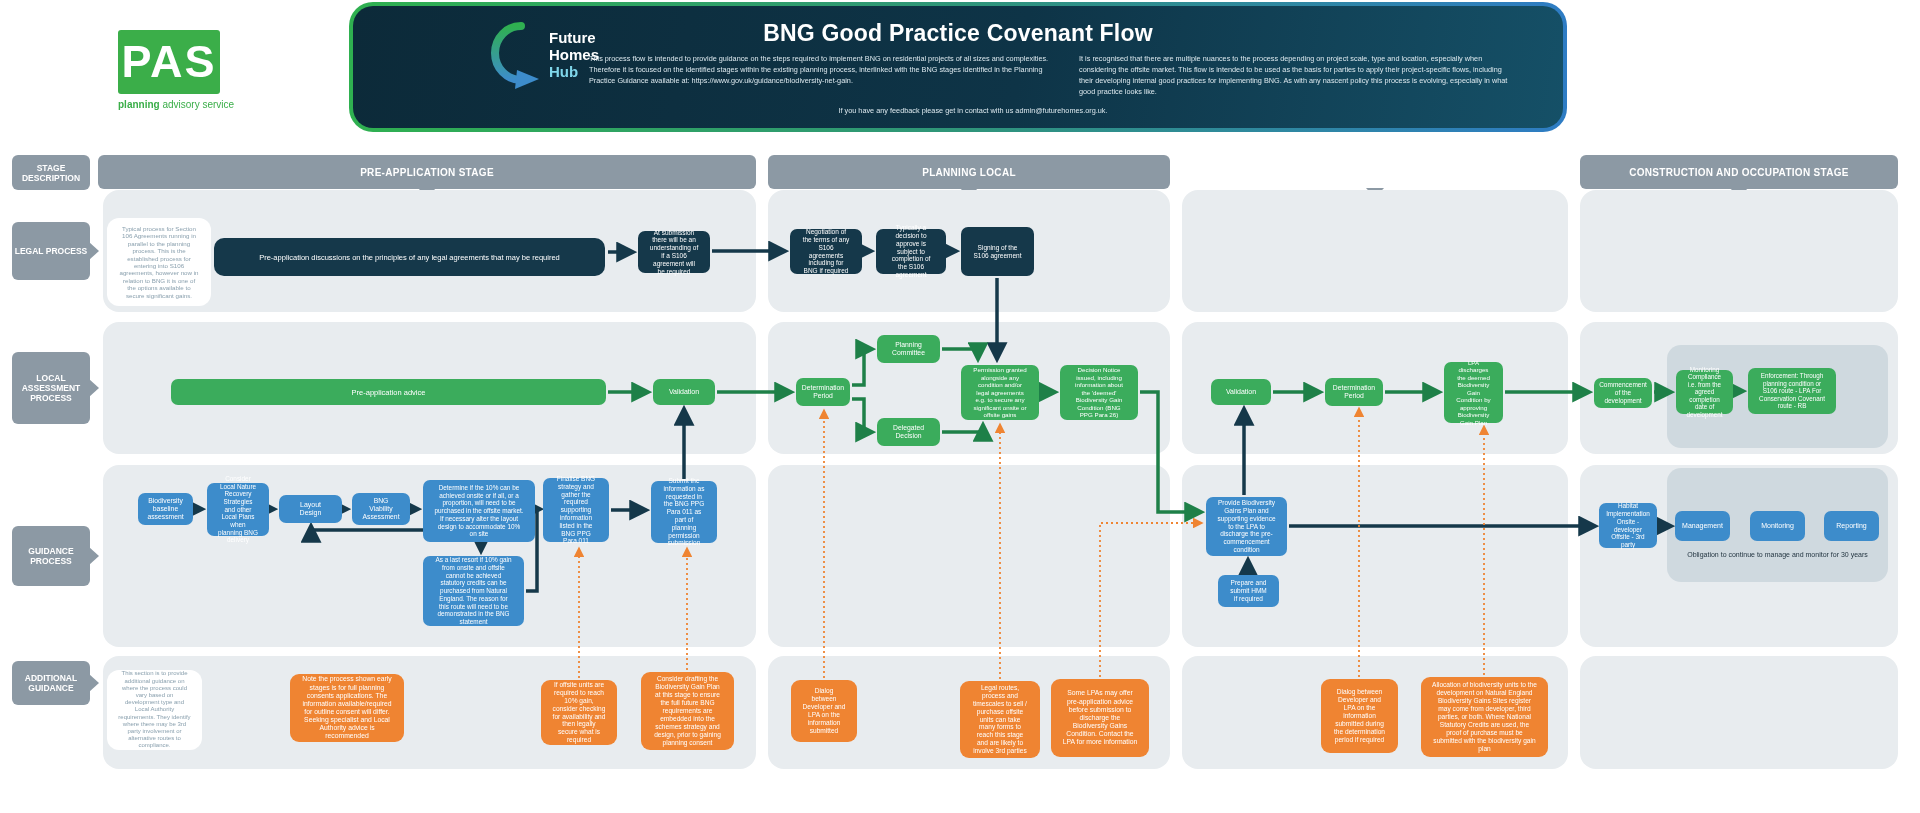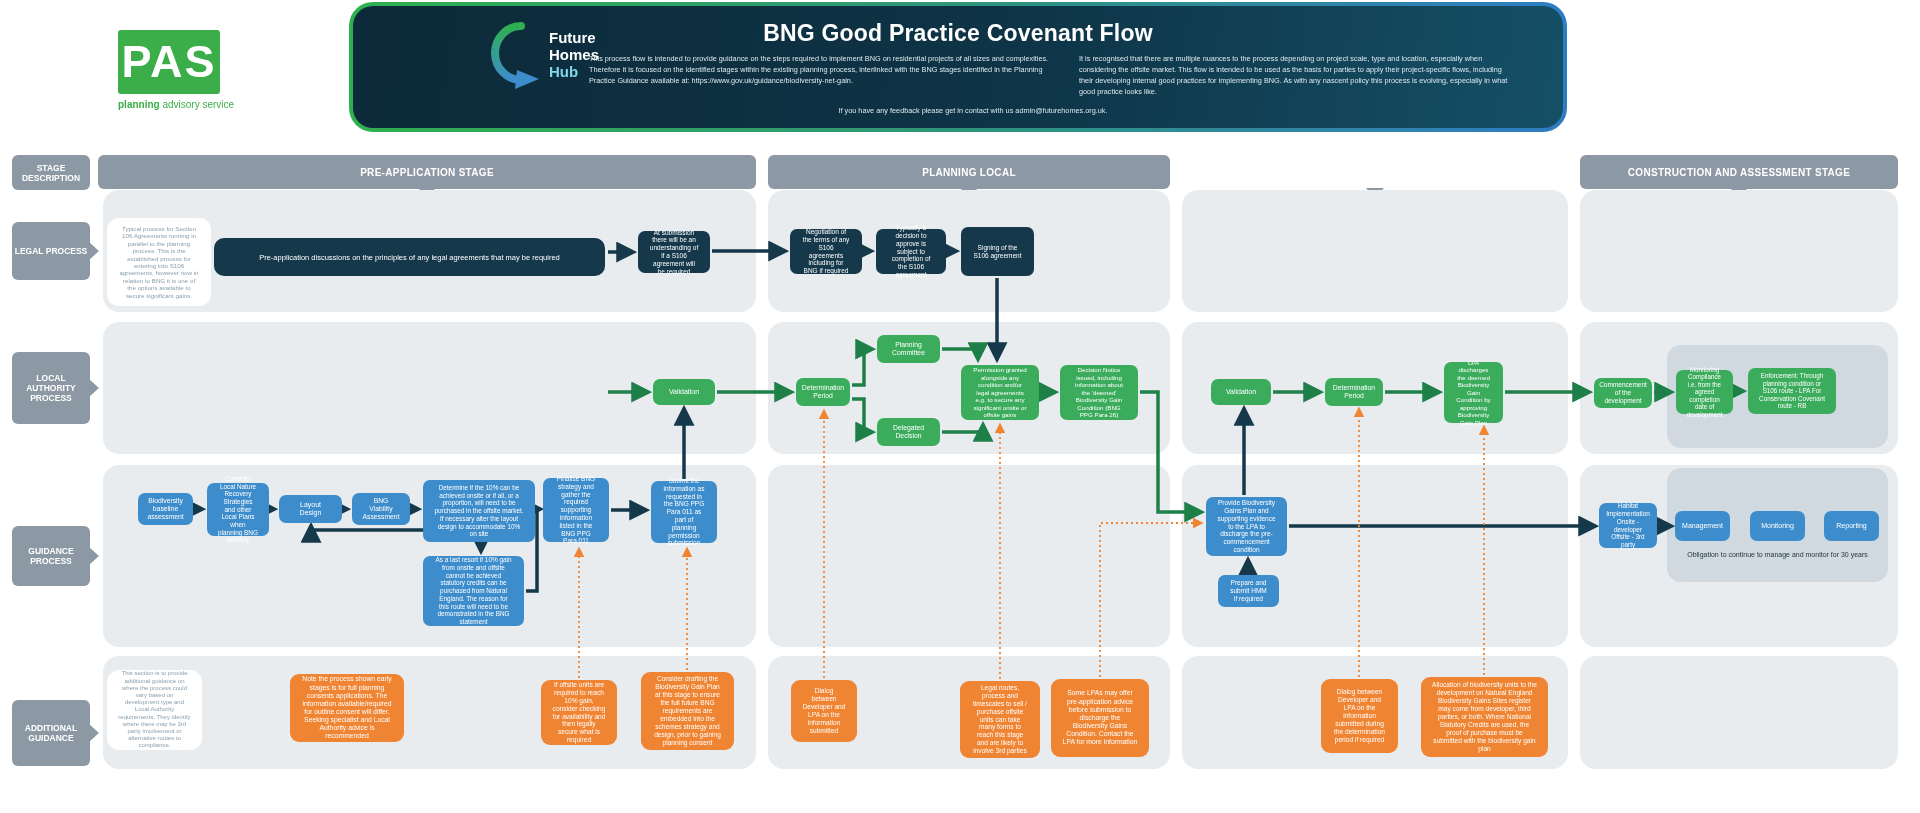--- a/index.html
+++ b/index.html
@@ -74,31 +74,31 @@
       </div>
       <div class="hdr-title">BNG Good Practice Covenant Flow</div>
       <div class="hdr-par" style="left:236px;top:48px;width:472px">This process flow is intended to provide guidance on the steps required to implement BNG on residential projects of all sizes and complexities. Therefore it is focused on the identified stages within the existing planning process, interlinked with the BNG stages identified in the Planning Practice Guidance available at: https://www.gov.uk/guidance/biodiversity-net-gain.</div>
       <div class="hdr-par" style="left:726px;top:48px;width:430px">It is recognised that there are multiple nuances to the process depending on project scale, type and location, especially when considering the offsite market. This flow is intended to be used as the basis for parties to apply their project-specific flows, including their developing internal good practices for implementing BNG. As with any nascent policy this process is evolving, especially in what good practice looks like.</div>
       <div class="hdr-feedback" style="left:320px;top:100px;width:600px">If you have any feedback please get in contact with us admin@futurehomes.org.uk.</div>
     </div>
   </div>
 
   <div class="stage-bar" style="left:98px;top:155px;width:658px;height:34px">PRE-APPLICATION STAGE</div>
   <div class="stage-bar" style="left:768px;top:155px;width:402px;height:34px">PLANNING LOCAL</div>
-  <div class="stage-bar" style="left:1580px;top:155px;width:318px;height:34px">CONSTRUCTION AND ASSESSMENT STAGE</div>
+  <div class="stage-bar" style="left:1580px;top:155px;width:318px;height:34px">CONSTRUCTION AND OCCUPATION STAGE</div>
   <div class="stage-tri" style="left:418px;top:188px"></div>
   <div class="stage-tri" style="left:960px;top:188px"></div>
   <div class="stage-tri" style="left:1366px;top:188px"></div>
   <div class="stage-tri" style="left:1730px;top:188px"></div>
 
   <div class="row-label" style="left:12px;top:155px;width:78px;height:35px">STAGE DESCRIPTION</div>
   <div class="row-label pt" style="left:12px;top:222px;width:78px;height:58px">LEGAL PROCESS</div>
-  <div class="row-label pt" style="left:12px;top:352px;width:78px;height:72px">LOCAL AUTHORITY PROCESS</div>
+  <div class="row-label pt" style="left:12px;top:352px;width:78px;height:72px">LOCAL ASSESSMENT PROCESS</div>
   <div class="row-label pt" style="left:12px;top:526px;width:78px;height:60px">GUIDANCE PROCESS</div>
-  <div class="row-label pt" style="left:12px;top:700px;width:78px;height:66px">ADDITIONAL GUIDANCE</div>
+  <div class="row-label pt" style="left:12px;top:661px;width:78px;height:44px">ADDITIONAL GUIDANCE</div>
 
   <div class="panel" style="left:103px;top:190px;width:653px;height:122px"></div>
   <div class="panel" style="left:768px;top:190px;width:402px;height:122px"></div>
   <div class="panel" style="left:1182px;top:190px;width:386px;height:122px"></div>
   <div class="panel" style="left:1580px;top:190px;width:318px;height:122px"></div>
 
   <div class="panel" style="left:103px;top:322px;width:653px;height:132px"></div>
   <div class="panel" style="left:768px;top:322px;width:402px;height:132px"></div>
   <div class="panel" style="left:1182px;top:322px;width:386px;height:132px"></div>
   <div class="panel" style="left:1580px;top:322px;width:318px;height:132px"></div>
@@ -175,20 +175,21 @@
     </g>
   </svg>
 
   <div class="box white-note" style="left:107px;top:218px;width:104px;height:88px;font-size:6.2px">Typical process for Section 106 Agreements running in parallel to the planning process. This is the established process for entering into S106 agreements, however now in relation to BNG it is one of the options available to secure significant gains.</div>
   <div class="box navy" style="left:214px;top:238px;width:391px;height:38px;font-size:7.5px;border-radius:10px">Pre-application discussions on the principles of any legal agreements that may be required</div>
   <div class="box navy" style="left:638px;top:231px;width:72px;height:42px;font-size:6.5px">At submission there will be an understanding of if a S106 agreement will be required</div>
   <div class="box navy" style="left:790px;top:229px;width:72px;height:45px;font-size:6.5px">Negotiation of the terms of any S106 agreements including for BNG if required</div>
   <div class="box navy" style="left:876px;top:229px;width:70px;height:45px;font-size:6.5px">Typically a decision to approve is subject to completion of the S106 agreement</div>
   <div class="box navy" style="left:961px;top:227px;width:73px;height:49px;font-size:6.5px">Signing of the S106 agreement</div>
 
+  <div class="box green" style="left:171px;top:379px;width:435px;height:26px;font-size:7.5px">Pre-application advice</div>
   <div class="box green" style="left:653px;top:379px;width:62px;height:26px;font-size:7px">Validation</div>
   <div class="box green" style="left:796px;top:378px;width:54px;height:28px;font-size:6.8px">Determination Period</div>
   <div class="box green" style="left:877px;top:335px;width:63px;height:28px;font-size:6.8px">Planning Committee</div>
   <div class="box green" style="left:877px;top:418px;width:63px;height:28px;font-size:6.8px">Delegated Decision</div>
   <div class="box green" style="left:961px;top:365px;width:78px;height:55px;font-size:6.2px">Permission granted alongside any condition and/or legal agreements e.g. to secure any significant onsite or offsite gains</div>
   <div class="box green" style="left:1060px;top:365px;width:78px;height:55px;font-size:6.2px">Decision Notice issued, including information about the 'deemed' Biodiversity Gain Condition (BNG PPG Para 26)</div>
   <div class="box green" style="left:1211px;top:379px;width:60px;height:26px;font-size:7px">Validation</div>
   <div class="box green" style="left:1325px;top:378px;width:58px;height:28px;font-size:6.8px">Determination Period</div>
   <div class="box green" style="left:1444px;top:362px;width:59px;height:61px;font-size:6.2px">LPA discharges the deemed Biodiversity Gain Condition by approving Biodiversity Gain Plan</div>
   <div class="box green" style="left:1594px;top:378px;width:58px;height:30px;font-size:6.5px">Commencement of the development</div>

